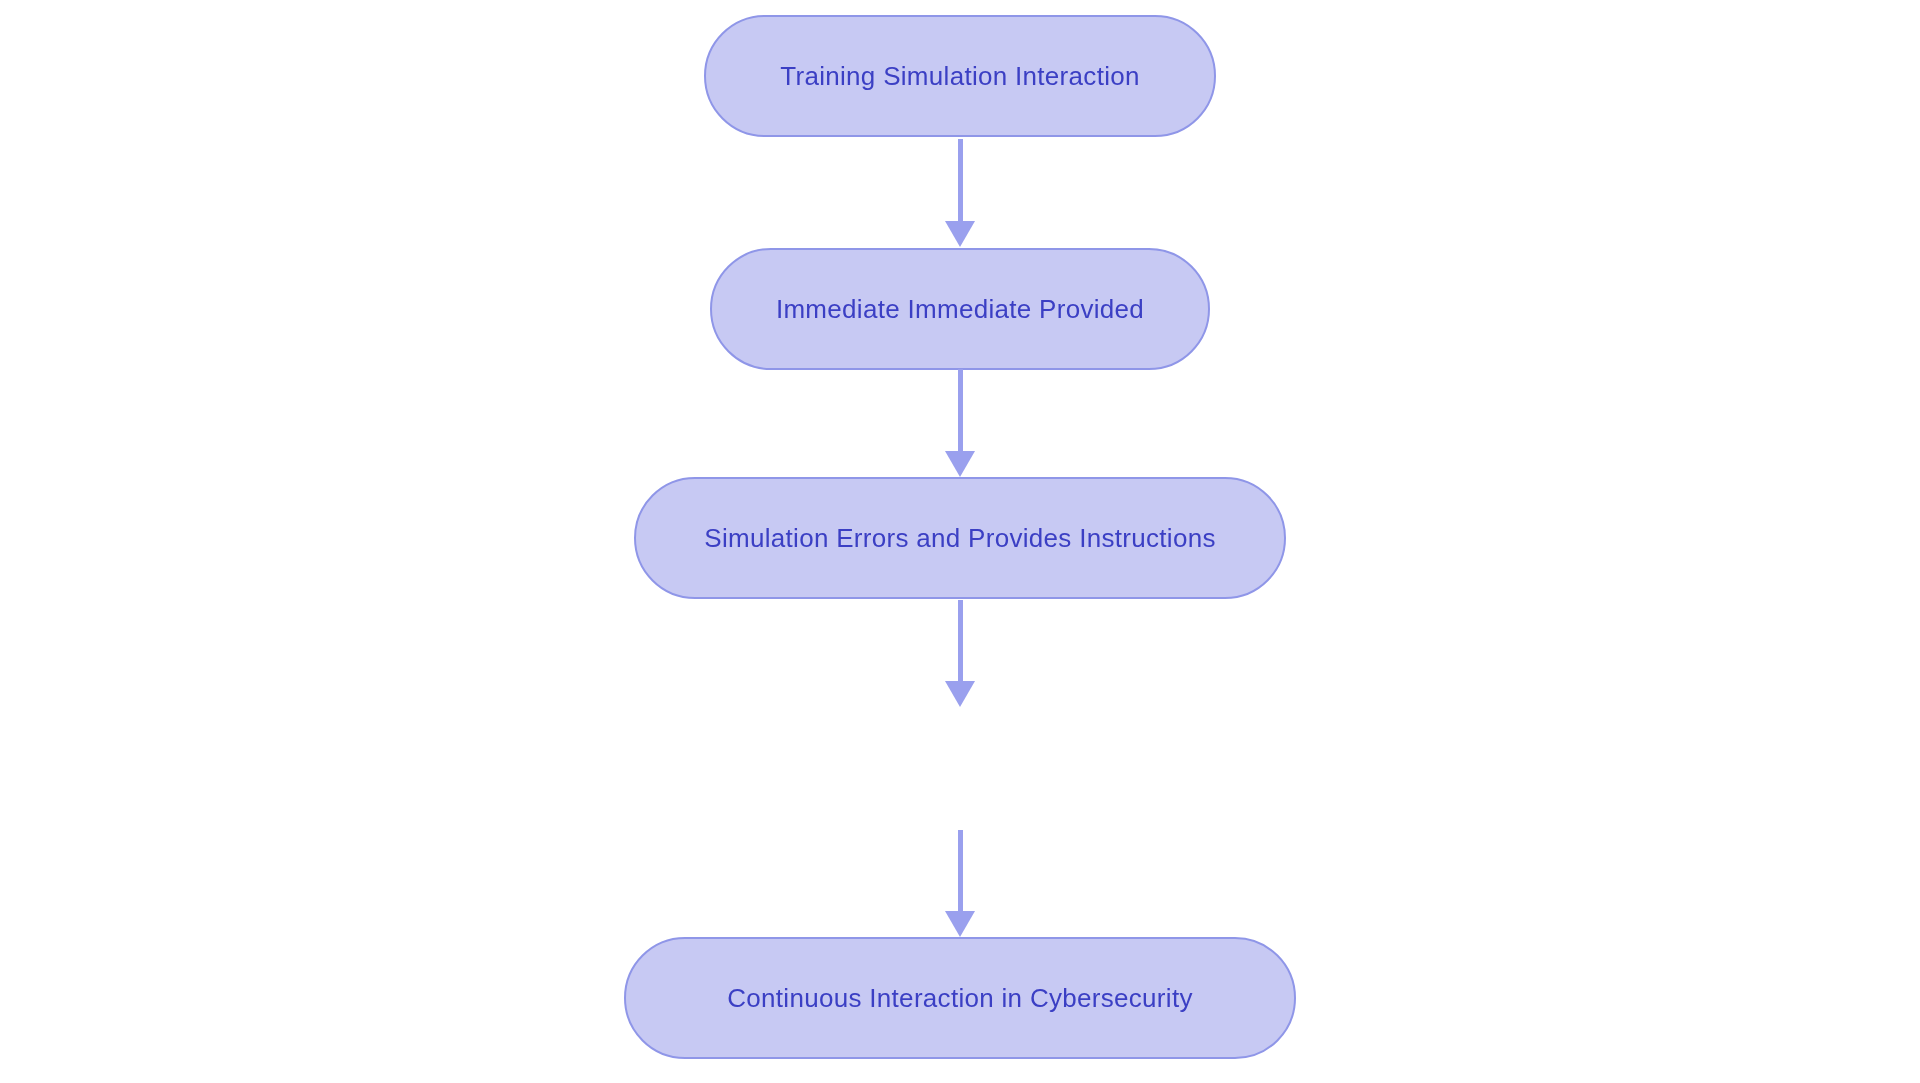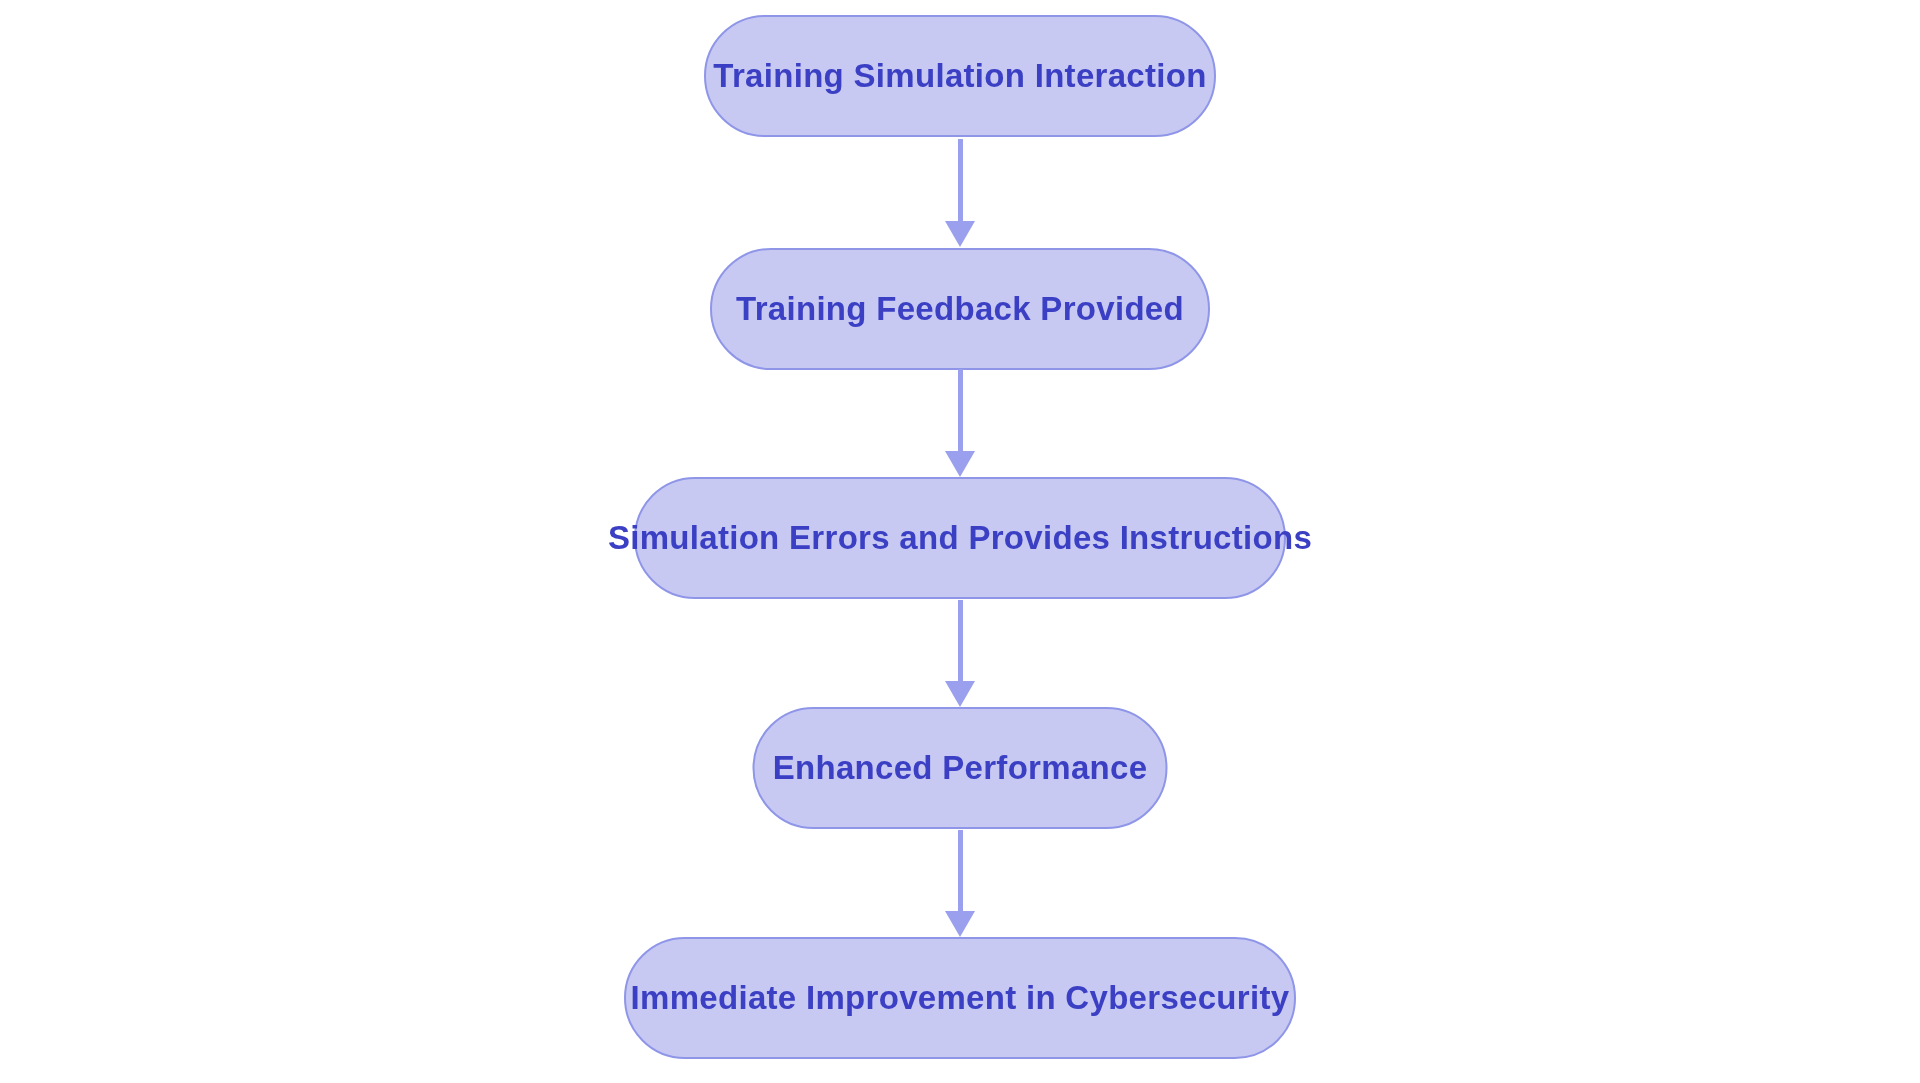--- a/index.html
+++ b/index.html
@@ -21,22 +21,22 @@
     transform: translateX(-50%);
     height: 122px;
     border-radius: 62px;
     background: #c7c9f3;
     border: 2px solid #8f96e8;
     box-sizing: border-box;
     display: flex;
     align-items: center;
     justify-content: center;
     color: #3b3fc4;
-    font-size: 33px;
-    font-weight: 700;
+    font-size: 26px;
+    font-weight: 400;
     letter-spacing: 0.3px;
     white-space: nowrap;
     text-align: left;
   }
   .node-1 { top: 15px;  width: 512px; }
   .node-2 { top: 248px; width: 500px; }
   .node-3 { top: 477px; width: 652px; }
   .node-4 { top: 707px; width: 415px; }
   .node-5 { top: 937px; width: 672px; }
 
@@ -75,43 +75,40 @@
   <div class="node node-1">
     <span>Training Simulation Interaction</span>
   </div>
 
   <div class="arrow arrow-1">
     <div class="arrow-line"></div>
     <div class="arrow-head"></div>
   </div>
 
   <div class="node node-2">
-    <span>Training Feedback Provided</span>
+    <span>Immediate Immediate Provided</span>
   </div>
 
   <div class="arrow arrow-2">
     <div class="arrow-line"></div>
     <div class="arrow-head"></div>
   </div>
 
   <div class="node node-3">
     <span>Simulation Errors and Provides Instructions</span>
   </div>
 
   <div class="arrow arrow-3">
     <div class="arrow-line"></div>
     <div class="arrow-head"></div>
   </div>
 
-  <div class="node node-4">
-    <span>Enhanced Performance</span>
-  </div>
 
   <div class="arrow arrow-4">
     <div class="arrow-line"></div>
     <div class="arrow-head"></div>
   </div>
 
   <div class="node node-5">
-    <span>Immediate Improvement in Cybersecurity</span>
+    <span>Continuous Interaction in Cybersecurity</span>
   </div>
 
 </div>
 
 </body></html>

